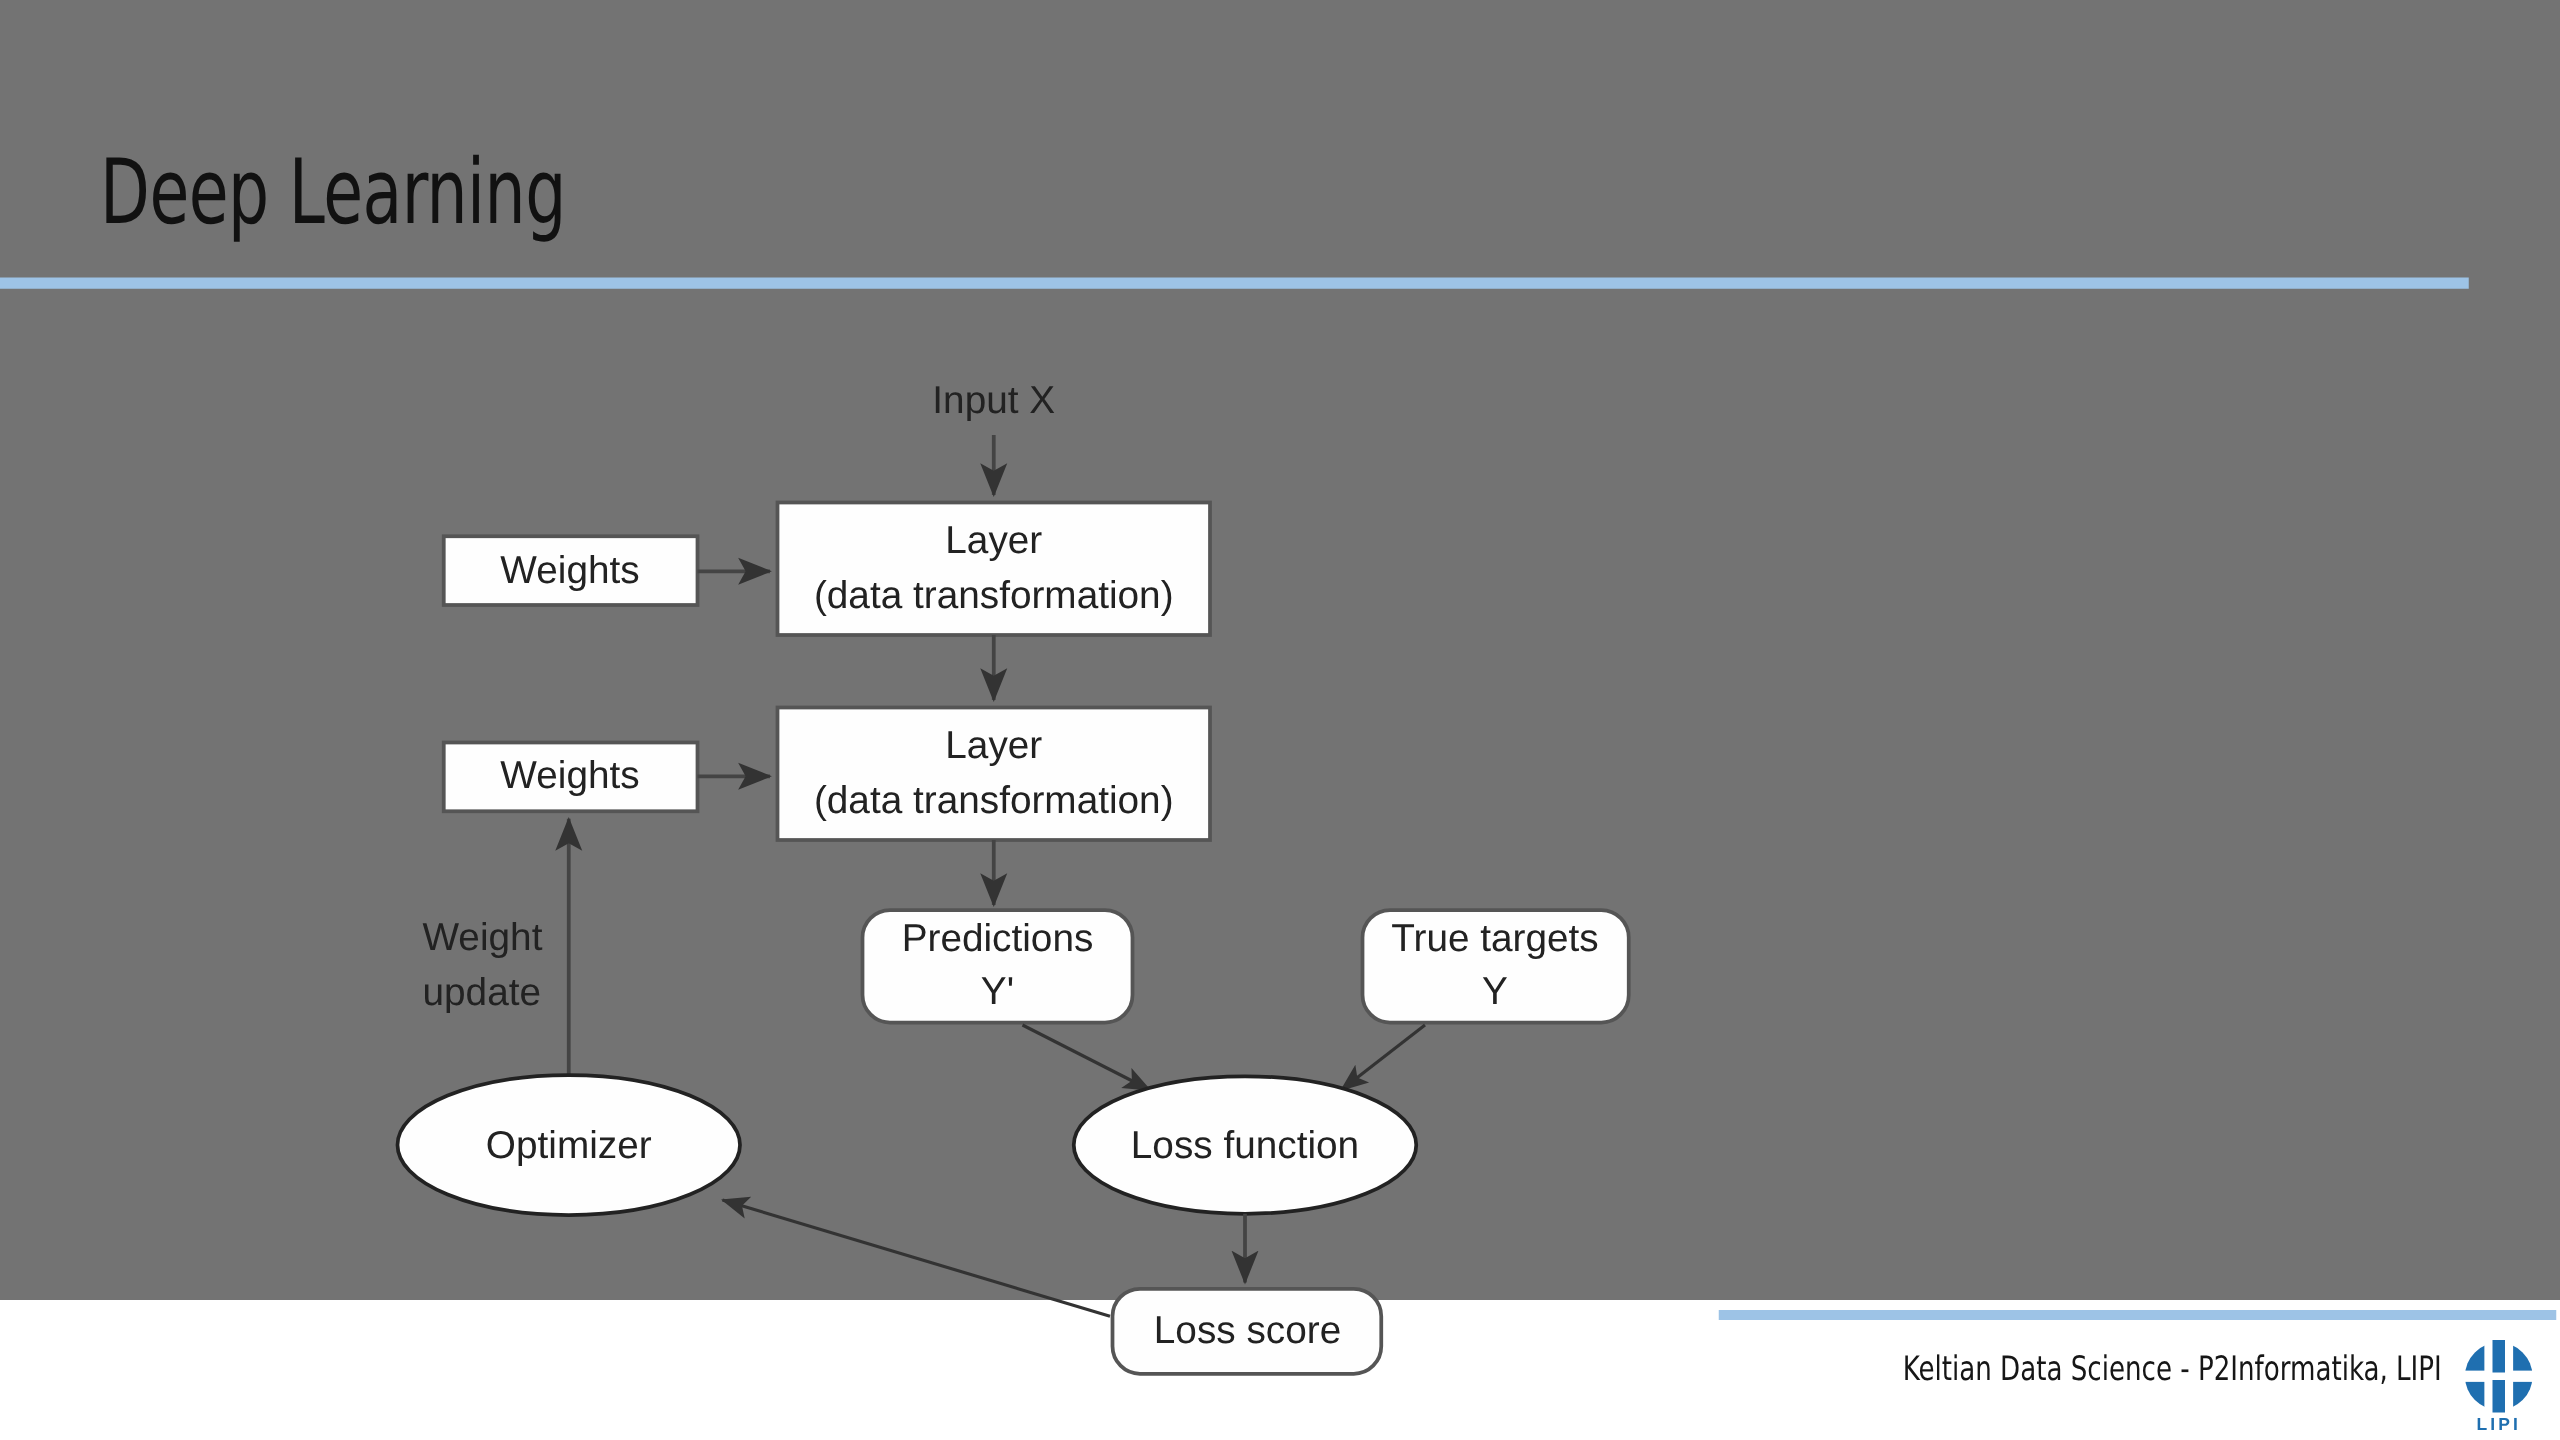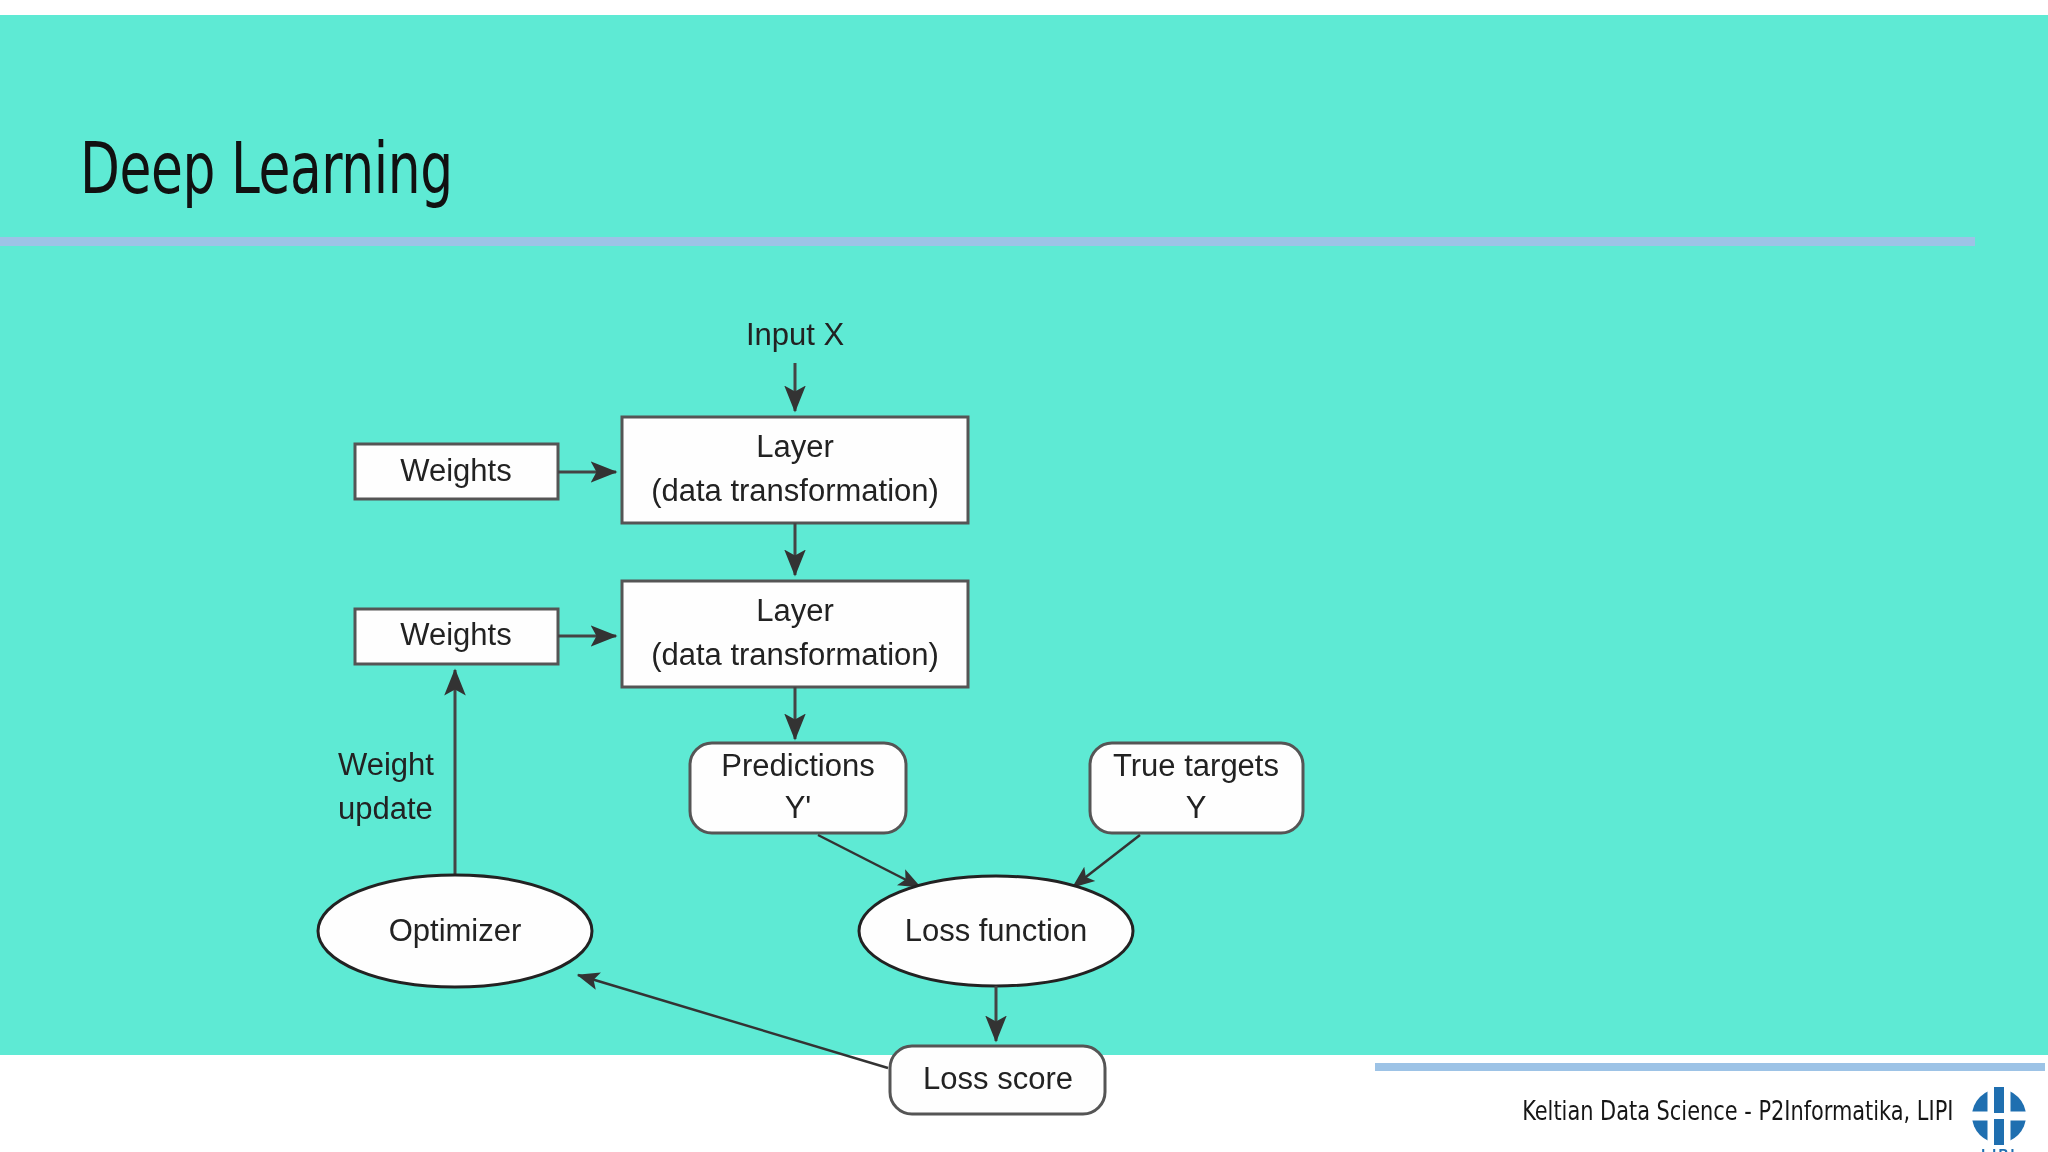--- a/index.html
+++ b/index.html
@@ -12,22 +12,21 @@
     background: #ffffff;
     font-family: "Liberation Sans", sans-serif;
     overflow: hidden;
     position: relative;
   }
   #slide {
     position: absolute;
     left: 0; top: 0;
     width: 2048px;
     height: 1040px;
-    background: #5eead4;
-    margin-top: 15px;
+    background: #737373;
   }
   
   #title-block {
     position: absolute;
     left: 80px;
     top: 108px;
     width: 1300px;
     height: 90px;
   }
   #page-title {

